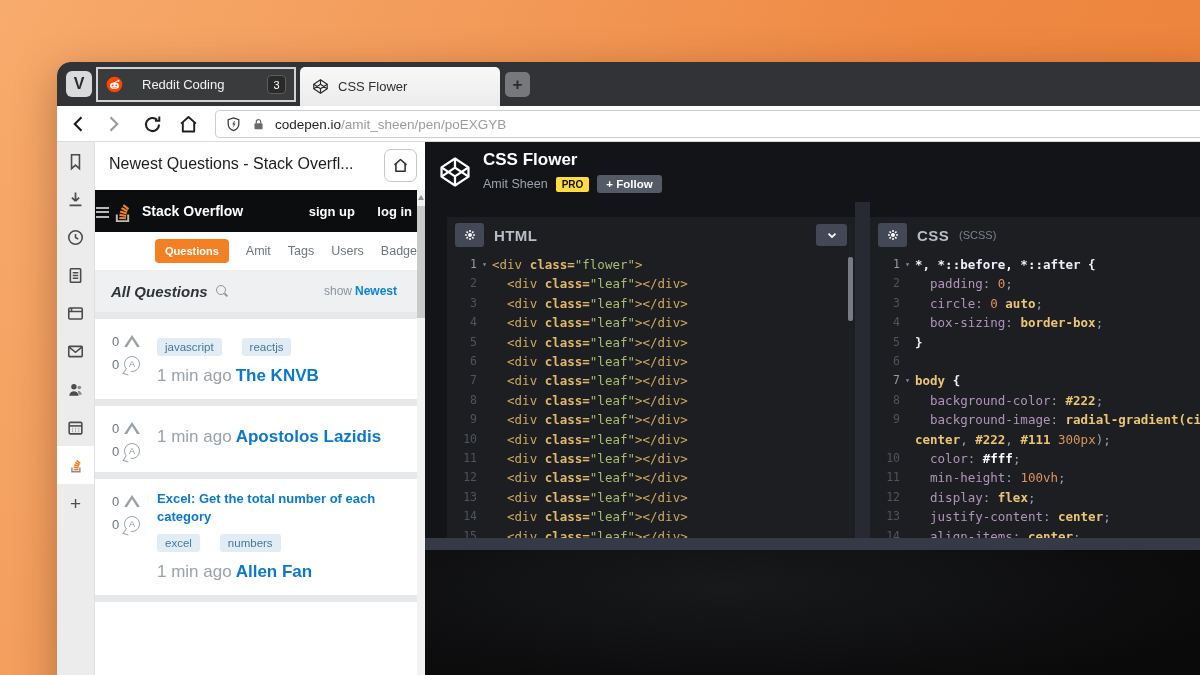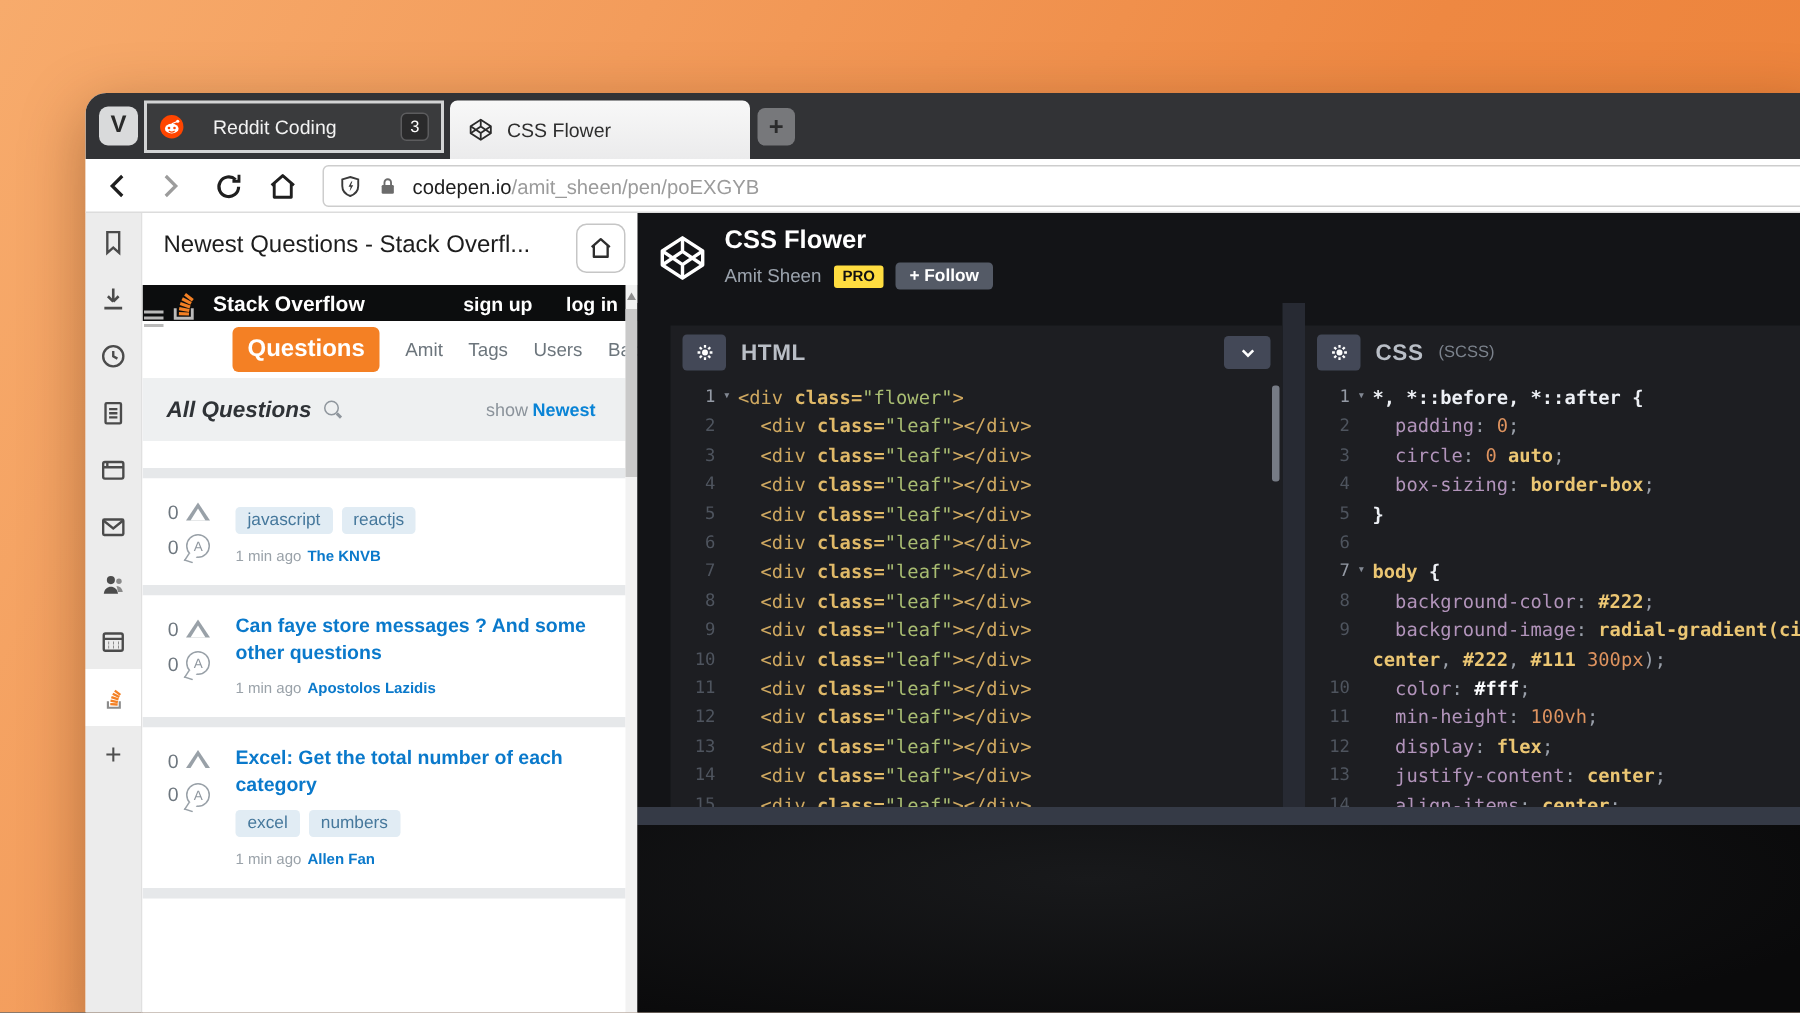--- a/index.html
+++ b/index.html
@@ -48,29 +48,29 @@
   .pi.active{background:#fff;}
   .pi-plus{height:40px;display:flex;align-items:center;justify-content:center;
     color:#4e4e4e;font-size:19px;}
 
   
   .sopanel{position:absolute;left:38px;top:80px;bottom:0;width:330px;background:#fff;overflow:hidden;}
   .sp-head{position:relative;height:48px;background:#fff;}
   .sp-title{position:absolute;left:14px;top:13px;font-size:16px;color:#1d1d1d;white-space:nowrap;}
   .homebtn{position:absolute;right:8px;top:7px;width:33px;height:33px;border:1px solid #c6c6c6;
     border-radius:7px;background:#fff;display:flex;align-items:center;justify-content:center;}
-  .sobar{position:relative;height:24px;background:#0c0d0e;display:flex;align-items:center;}
+  .sobar{position:relative;height:42px;background:#0c0d0e;display:flex;align-items:center;}
   .burger{position:absolute;left:1px;top:14px;width:13px;}
   .burger i{display:block;height:2px;background:#b9b9b9;margin:2.5px 0;}
   .sologo{margin-left:17px;}
   .sobrand{color:#fff;font-weight:bold;font-size:14px;margin-left:9px;}
   .signup{position:absolute;right:70px;color:#fff;font-size:13px;font-weight:600;}
   .login{position:absolute;right:13px;color:#fff;font-size:13px;font-weight:600;}
   .sonav{height:38px;background:#fff;display:flex;align-items:center;gap:17px;padding-left:60px;}
-  .qbtn{background:#f48024;color:#fff;font-size:16px;font-weight:bold;padding:6px 10px;border-radius:4px;}
+  .qbtn{background:#f48024;color:#fff;font-size:11px;font-weight:bold;padding:6px 10px;border-radius:4px;}
   .sonav a{color:#6c757c;font-size:12.5px;text-decoration:none;}
   .sofilter{height:42px;background:#eef0f1;display:flex;align-items:center;padding:0 16px;}
   .fh{font-size:15px;font-weight:bold;font-style:italic;color:#2f3337;}
   .mag{margin-left:7px;position:relative;width:14px;height:14px;}
   .mag::before{content:'';position:absolute;left:1px;top:1px;width:8px;height:8px;border:1.6px solid #8f969d;border-radius:50%;}
   .mag::after{content:'';position:absolute;left:9.5px;top:9.5px;width:4px;height:1.8px;background:#8f969d;transform:rotate(45deg);}
   .showlbl{margin-left:auto;font-size:12px;color:#8b939b;margin-right:12px;}
   .sortlbl{color:#0a84d6;font-weight:bold;margin-left:3px;}
 
   .qlist{position:absolute;left:0;right:8px;top:170px;bottom:0;background:#fff;}
@@ -83,23 +83,23 @@
   .vtri::after{content:'';position:absolute;left:-8px;top:-1px;width:0;height:0;
     border-left:8px solid transparent;border-right:8px solid transparent;border-bottom:12px solid #99a1a8;}
   .vtri::before{content:'';position:absolute;left:-5px;top:3px;width:0;height:0;z-index:2;
     border-left:5px solid transparent;border-right:5px solid transparent;border-bottom:8px solid #fff;}
   .abubble{position:relative;width:16px;height:16px;border:1.6px solid #99a1a8;border-radius:50%;
     color:#8e969e;font-size:9px;display:flex;align-items:center;justify-content:center;background:#fff;}
   .abubble::after{content:'';position:absolute;left:-1px;bottom:-4px;width:5px;height:5px;background:#fff;
     border-left:1.6px solid #99a1a8;border-bottom:1.6px solid #99a1a8;transform:rotate(18deg) skew(-15deg);}
   .qmain{flex:1;padding-right:14px;}
   .qtitle{color:#0a79cb;font-size:13px;font-weight:600;line-height:1.38;}
-  .qtags{margin-top:8px;display:flex;gap:6px;}
+  .qtags{margin-top:8px;display:flex;gap:20px;}
   .qtag{background:#e1ecf4;color:#46789c;font-size:11.5px;padding:3px 8px;border-radius:3px;}
-  .qmeta{margin-top:10px;font-size:10px;color:#9aa2a9;}
+  .qmeta{margin-top:10px;font-size:17px;color:#9aa2a9;}
   .quser{color:#0a79cb;font-weight:600;margin-left:4px;}
 
   .soscroll{position:absolute;right:0;top:48px;bottom:0;width:8px;background:#f2f2f2;}
   .soarrow{position:absolute;top:5px;left:1px;width:0;height:0;border-left:3px solid transparent;
     border-right:3px solid transparent;border-bottom:5px solid #8f8f8f;}
   .sothumb{position:absolute;top:16px;left:0;width:8px;height:112px;background:#c9c9c9;}
 
   
   .codepen{position:absolute;left:368px;top:80px;right:0;bottom:0;background:#131417;}
   .cp-head{position:relative;height:60px;}
@@ -357,21 +357,20 @@
             <span class="stat">
                 <span>0</span>
                 <span class="vtri"></span>
               </span>
             <span class="stat">
                 <span>0</span>
                 <span class="abubble">A</span>
               </span>
           </div>
           <div class="qmain">
-            <div class="qtitle">Can faye store messages ? And some other questions</div>
             <div class="qmeta"><span>1 min ago</span><span class="quser">Apostolos Lazidis</span></div>
           </div>
         </div>
         <div class="qsep"></div>
 
         <div class="qcard">
           <div class="qstats">
             <span class="stat">
                 <span>0</span>
                 <span class="vtri"></span>

